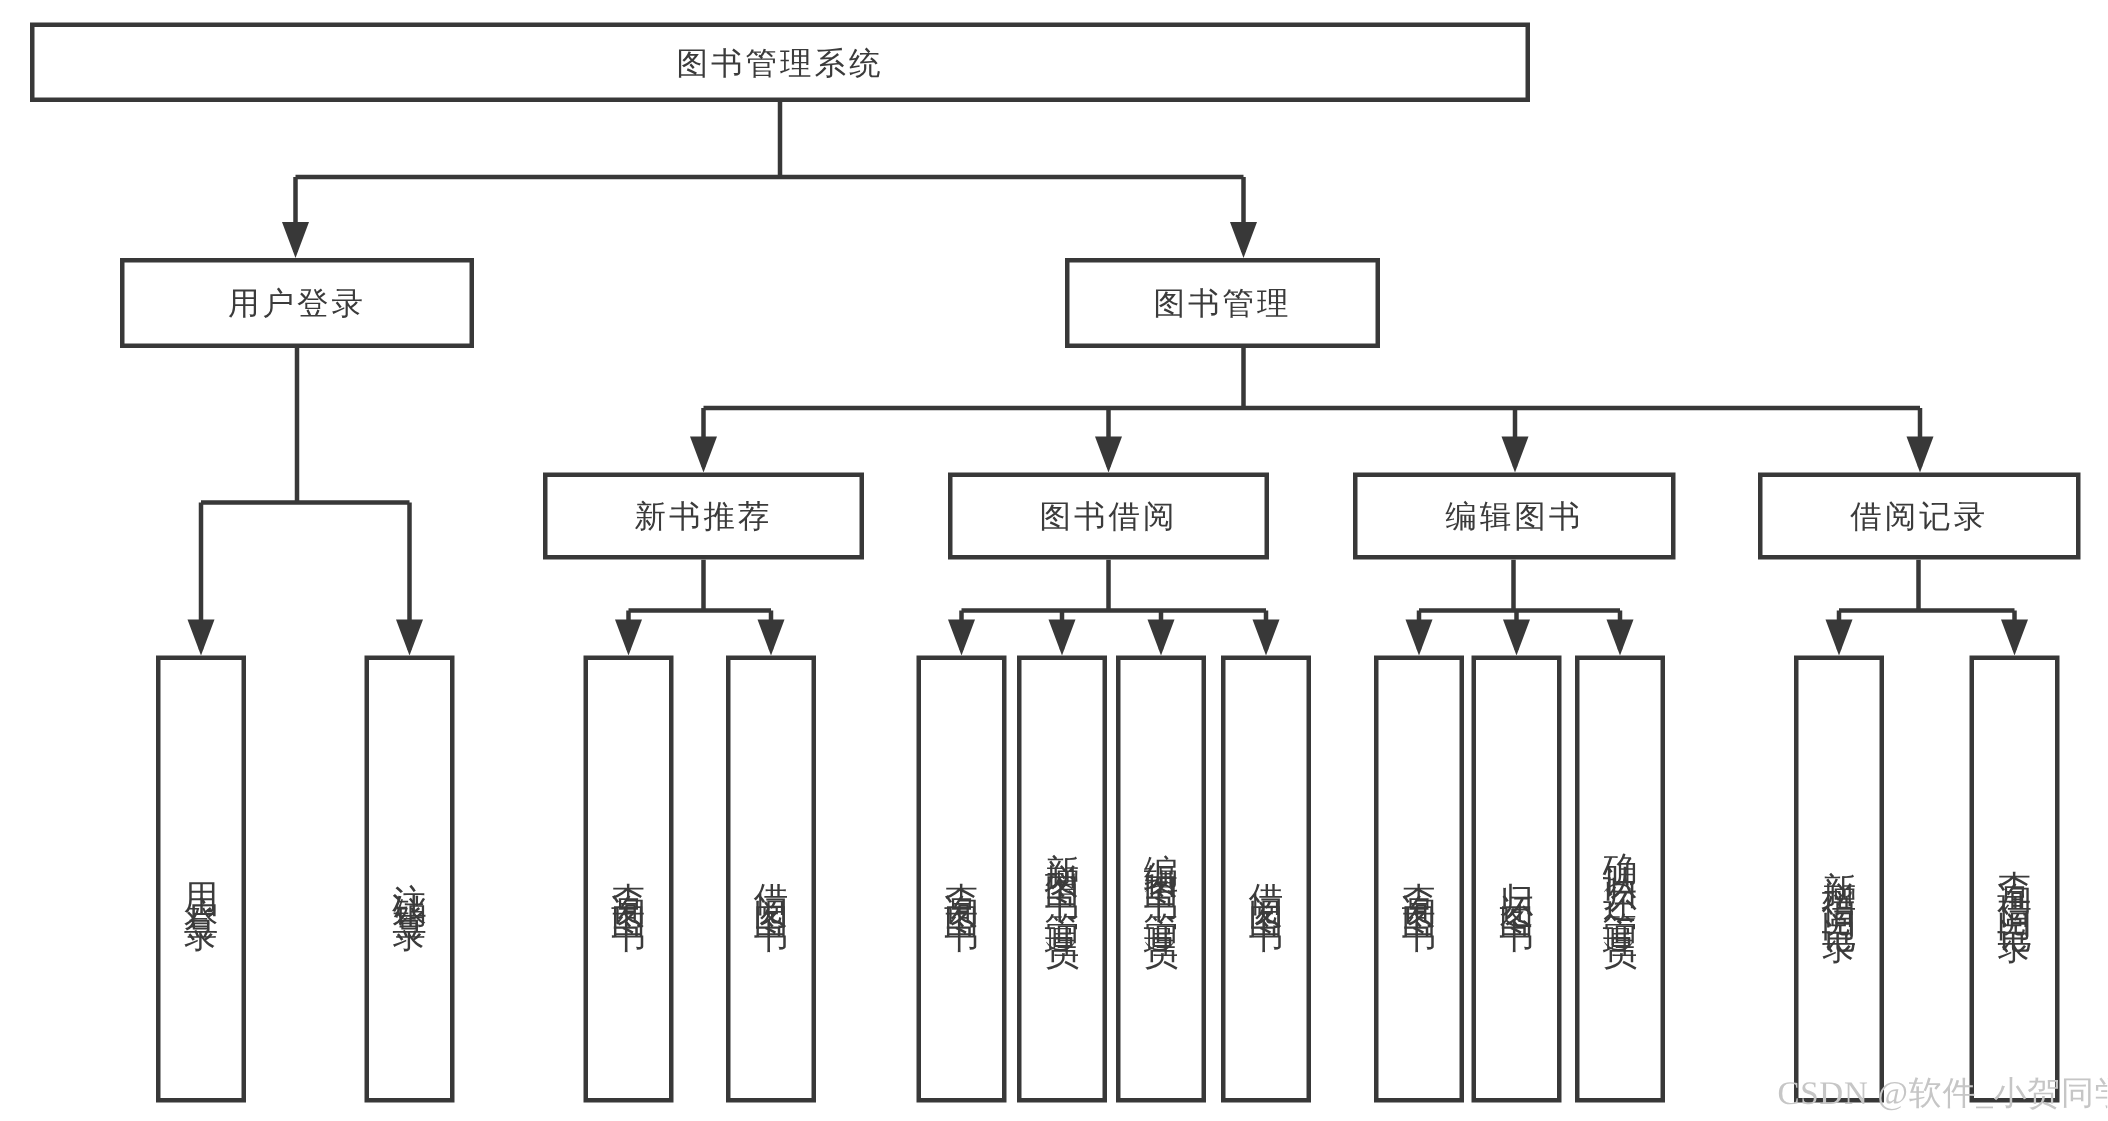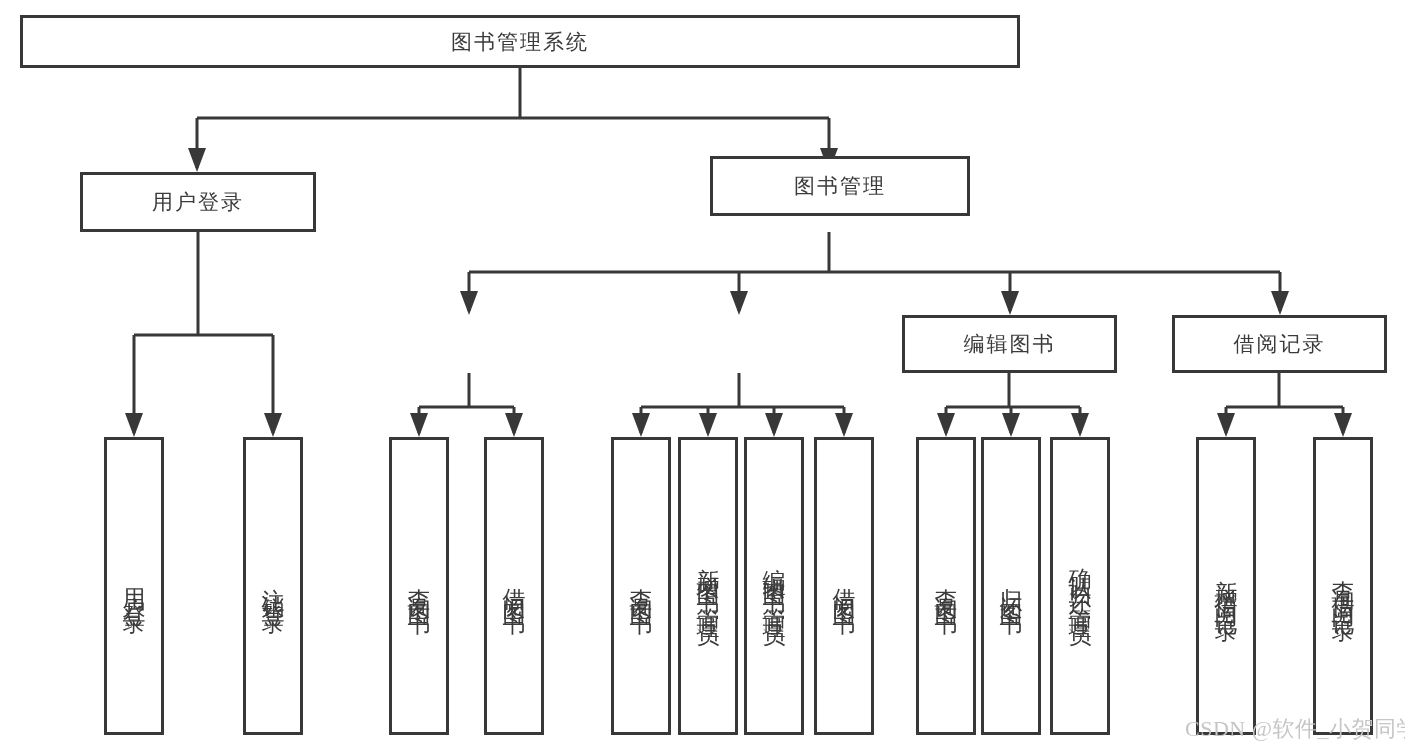--- a/index.html
+++ b/index.html
@@ -89,24 +89,30 @@
     <polygon class="head" points="1334,413 1352,413 1343,437"></polygon>
   </svg>
 
   <div class="node h-node" style="left:20px;top:15px;width:1000px;height:53px">
     <span>图书管理系统</span>
   </div>
 
   <div class="node h-node" style="left:80px;top:172px;width:236px;height:60px">
     <span>用户登录</span>
   </div>
-  <div class="node h-node" style="left:710px;top:156px;width:260px;height:60px">
+  <div class="node h-node" style="left:710px;top:172px;width:210px;height:60px">
     <span>图书管理</span>
   </div>
 
+  <div class="node h-node" style="left:362px;top:315px;width:214px;height:58px">
+    <span>新书推荐</span>
+  </div>
+  <div class="node h-node" style="left:632px;top:315px;width:214px;height:58px">
+    <span>图书借阅</span>
+  </div>
   <div class="node h-node" style="left:902px;top:315px;width:215px;height:58px">
     <span>编辑图书</span>
   </div>
   <div class="node h-node" style="left:1172px;top:315px;width:215px;height:58px">
     <span>借阅记录</span>
   </div>
 
   <div class="node v-node" style="left:104px;top:437px;width:60px;height:298px">
     <span class="vtext">用户登录</span>
   </div>

